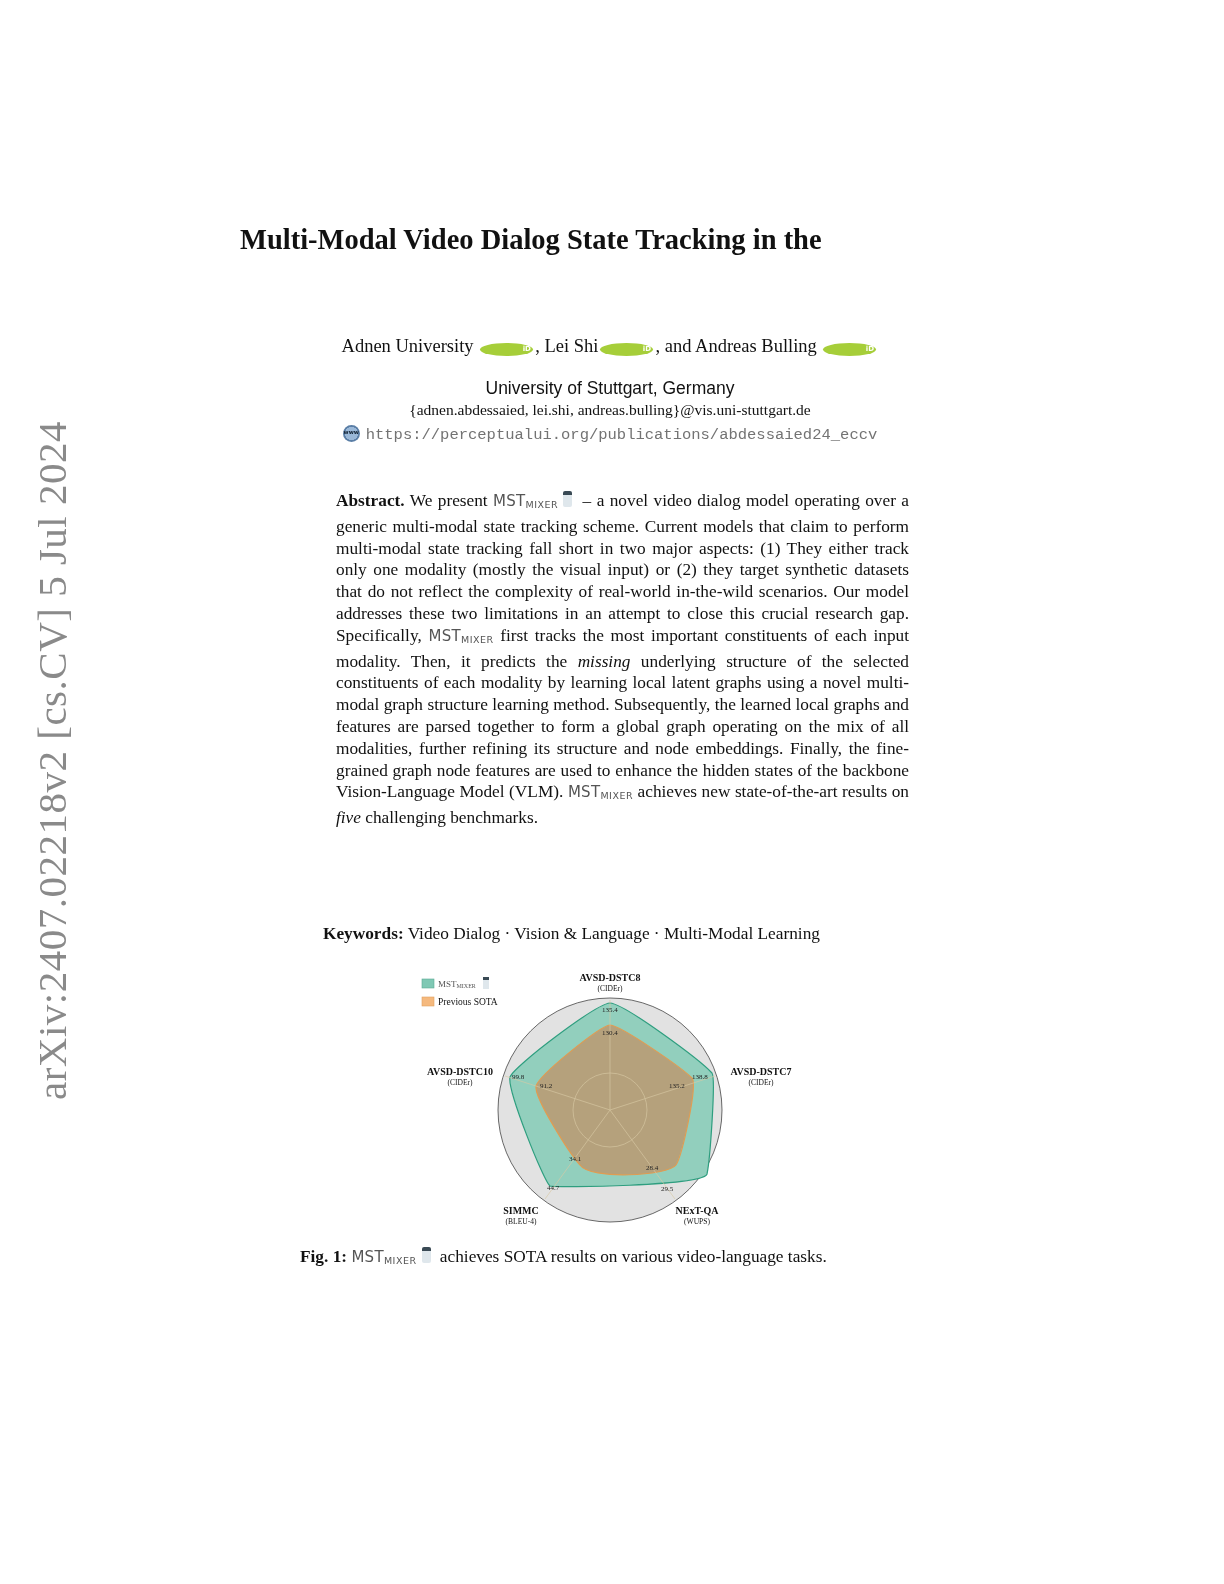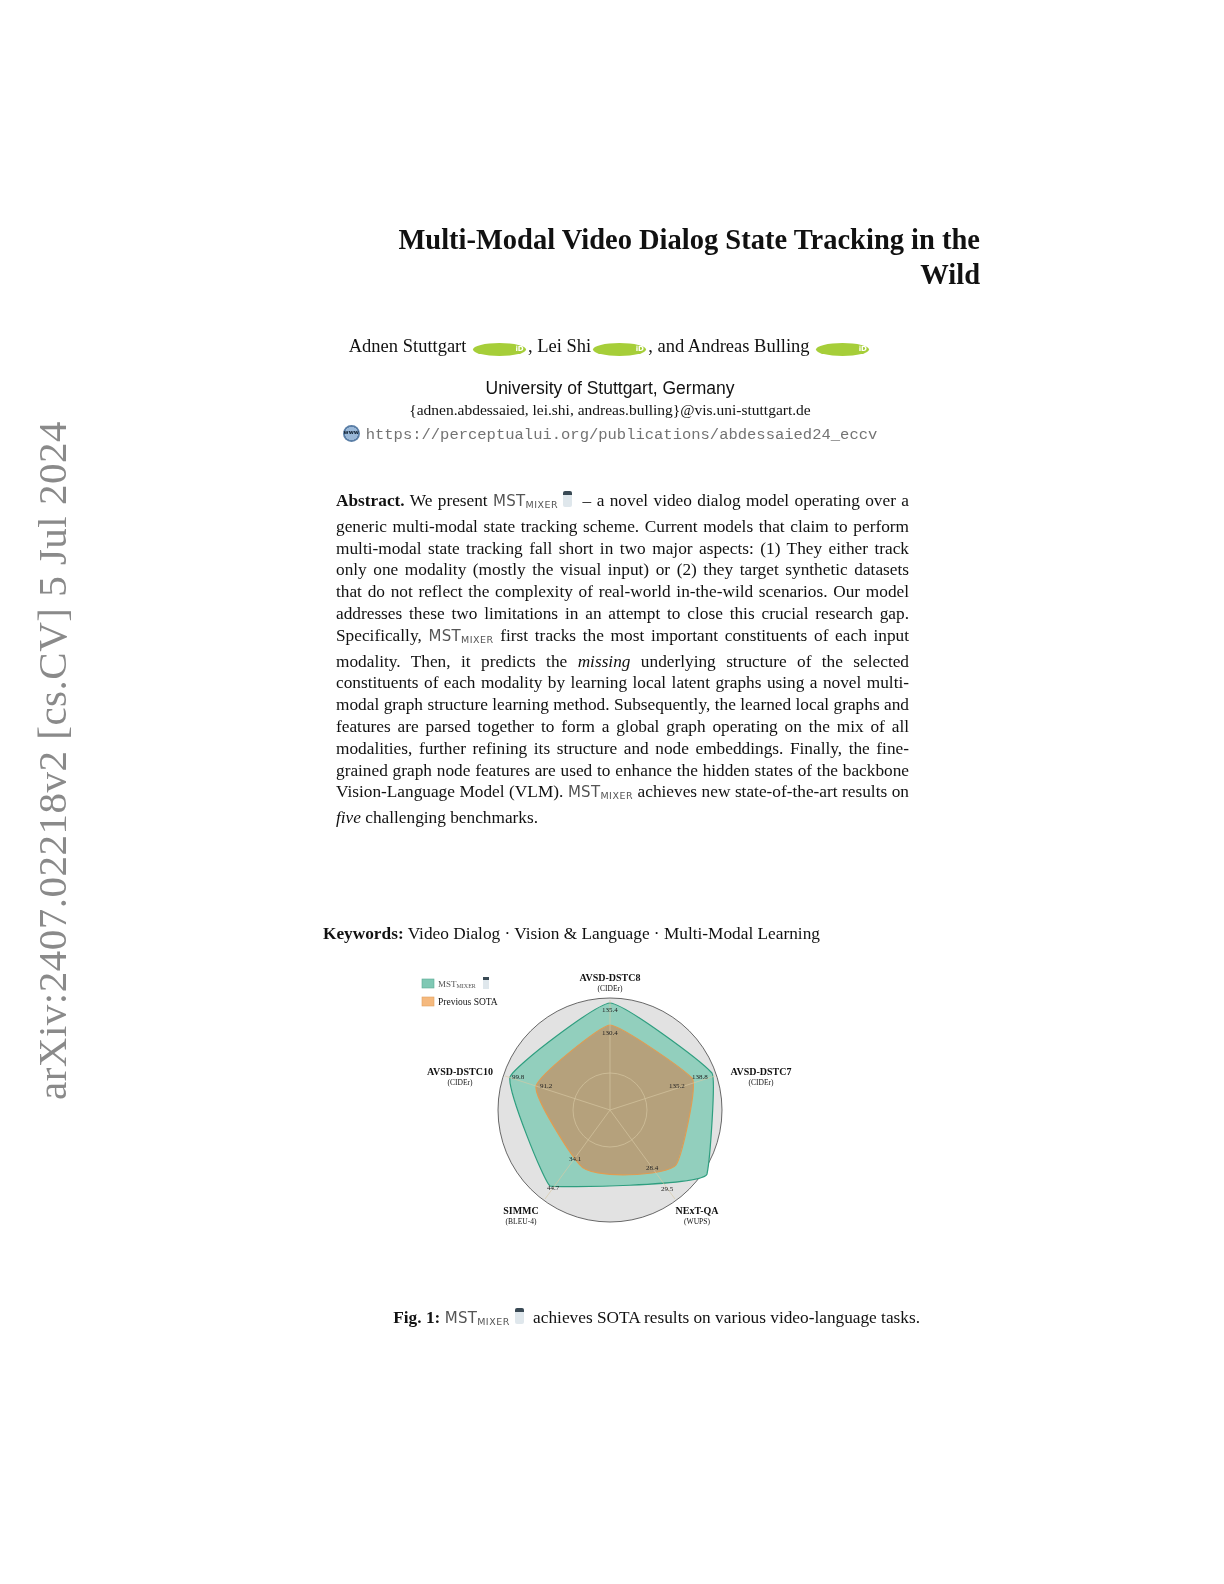--- a/index.html
+++ b/index.html
@@ -1,21 +1,21 @@
 <!DOCTYPE html>
 <html><head>
 <meta charset="utf-8">
 <style>
   html, body { margin: 0; padding: 0; background: #ffffff; }
   body { width: 1224px; height: 1584px; position: relative; overflow: hidden;
          font-family: "DejaVu Serif", "Liberation Serif", serif; color: #111; }
   .arxiv-stamp { position: absolute; left: 28px; top: 1100px; transform-origin: 0 0;
          transform: rotate(-90deg); font-family: "Liberation Serif", serif; font-size: 41px;
          color: #8a8a8a; white-space: nowrap; letter-spacing: 0.5px; width: 670px; }
-  .title { position: absolute; left: 240px; top: 222px; width: 740px; text-align: right;
+  .title { position: absolute; left: 240px; top: 222px; width: 740px; text-align: left;
          font-family: "Liberation Serif", serif; font-weight: bold; font-size: 28.5px; line-height: 35px; }
   .authors { position: absolute; left: 300px; top: 336px; width: 620px; text-align: center;
          font-family: "Liberation Serif", serif; font-size: 18.5px; }
   .orcid { display: inline-block; width: 13px; height: 13px; border-radius: 50%; background: #a6ce39;
          vertical-align: 1px; margin: 0 2px; color: #fff; font-size: 7px; line-height: 13px; text-align: center;
          font-family: "DejaVu Sans", sans-serif; font-weight: bold; padding-left: 40px; }
   .affil { position: absolute; left: 300px; top: 378px; width: 620px; text-align: center;
          font-family: Liberation Sans, sans-serif; font-size: 17.5px; }
   .email { position: absolute; left: 290px; top: 401px; width: 640px; text-align: center;
          font-family: Liberation Serif, serif; font-size: 15.5px; }
@@ -30,36 +30,35 @@
          font-family: "Liberation Serif", serif; font-size: 17.3px; line-height: 21.8px; text-align: justify; }
   .abstract b { font-weight: bold; }
   .mst { font-family: "DejaVu Sans", sans-serif; font-size: 15px; color: #555; letter-spacing: 0.3px; }
   .mst sub { font-size: 9.5px; vertical-align: -2px; letter-spacing: 0.5px; }
   .blender { display: inline-block; width: 11px; height: 17px; position: relative; vertical-align: -2px; margin: 0 4px; }
   .blender::before { content: ""; position: absolute; left: 1px; top: 0; width: 9px; height: 4px; background: #3a4a55; border-radius: 2px 2px 0 0; }
   .blender::after { content: ""; position: absolute; left: 1px; top: 4px; width: 9px; height: 12px; background: #dfe7ec; border-radius: 0 0 2px 2px; }
   .keywords { position: absolute; left: 323px; top: 880px; width: 580px;
          font-family: "Liberation Serif", serif; font-size: 17.3px; margin-top: 44px; }
   .figure { position: absolute; left: 410px; top: 960px; width: 400px; height: 280px; }
-  .caption { position: absolute; left: 300px; top: 1308px; width: 620px; text-align: right;
+  .caption { position: absolute; left: 300px; top: 1247px; width: 620px; text-align: left;
          font-family: "Liberation Serif", serif; font-size: 17.3px; }
   svg text { font-family: "Liberation Serif", serif; }
 </style>
 </head>
 <body>
 
 <div class="arxiv-stamp">arXiv:2407.02218v2  [cs.CV]  5 Jul 2024</div>
 
 <div class="title">
   <div>Multi-Modal Video Dialog State Tracking in the</div>
-  <div>Wild</div>
 </div>
 
 <div class="authors">
-  <span>Adnen Stuttgart</span>
+  <span>Adnen University</span>
   <span class="orcid">iD</span><span>, </span><span>Lei Shi</span><span class="orcid">iD</span><span>, and </span><span>Andreas Bulling</span>
   <span class="orcid">iD</span>
 </div>
 
 <div class="affil">University of Stuttgart, Germany</div>
 <div class="email">{adnen.abdessaied, lei.shi, andreas.bulling}@vis.uni-stuttgart.de</div>
 <div class="url-line">
   <span class="www-icon"></span><span>https://perceptualui.org/publications/abdessaied24_eccv</span>
 </div>
 

